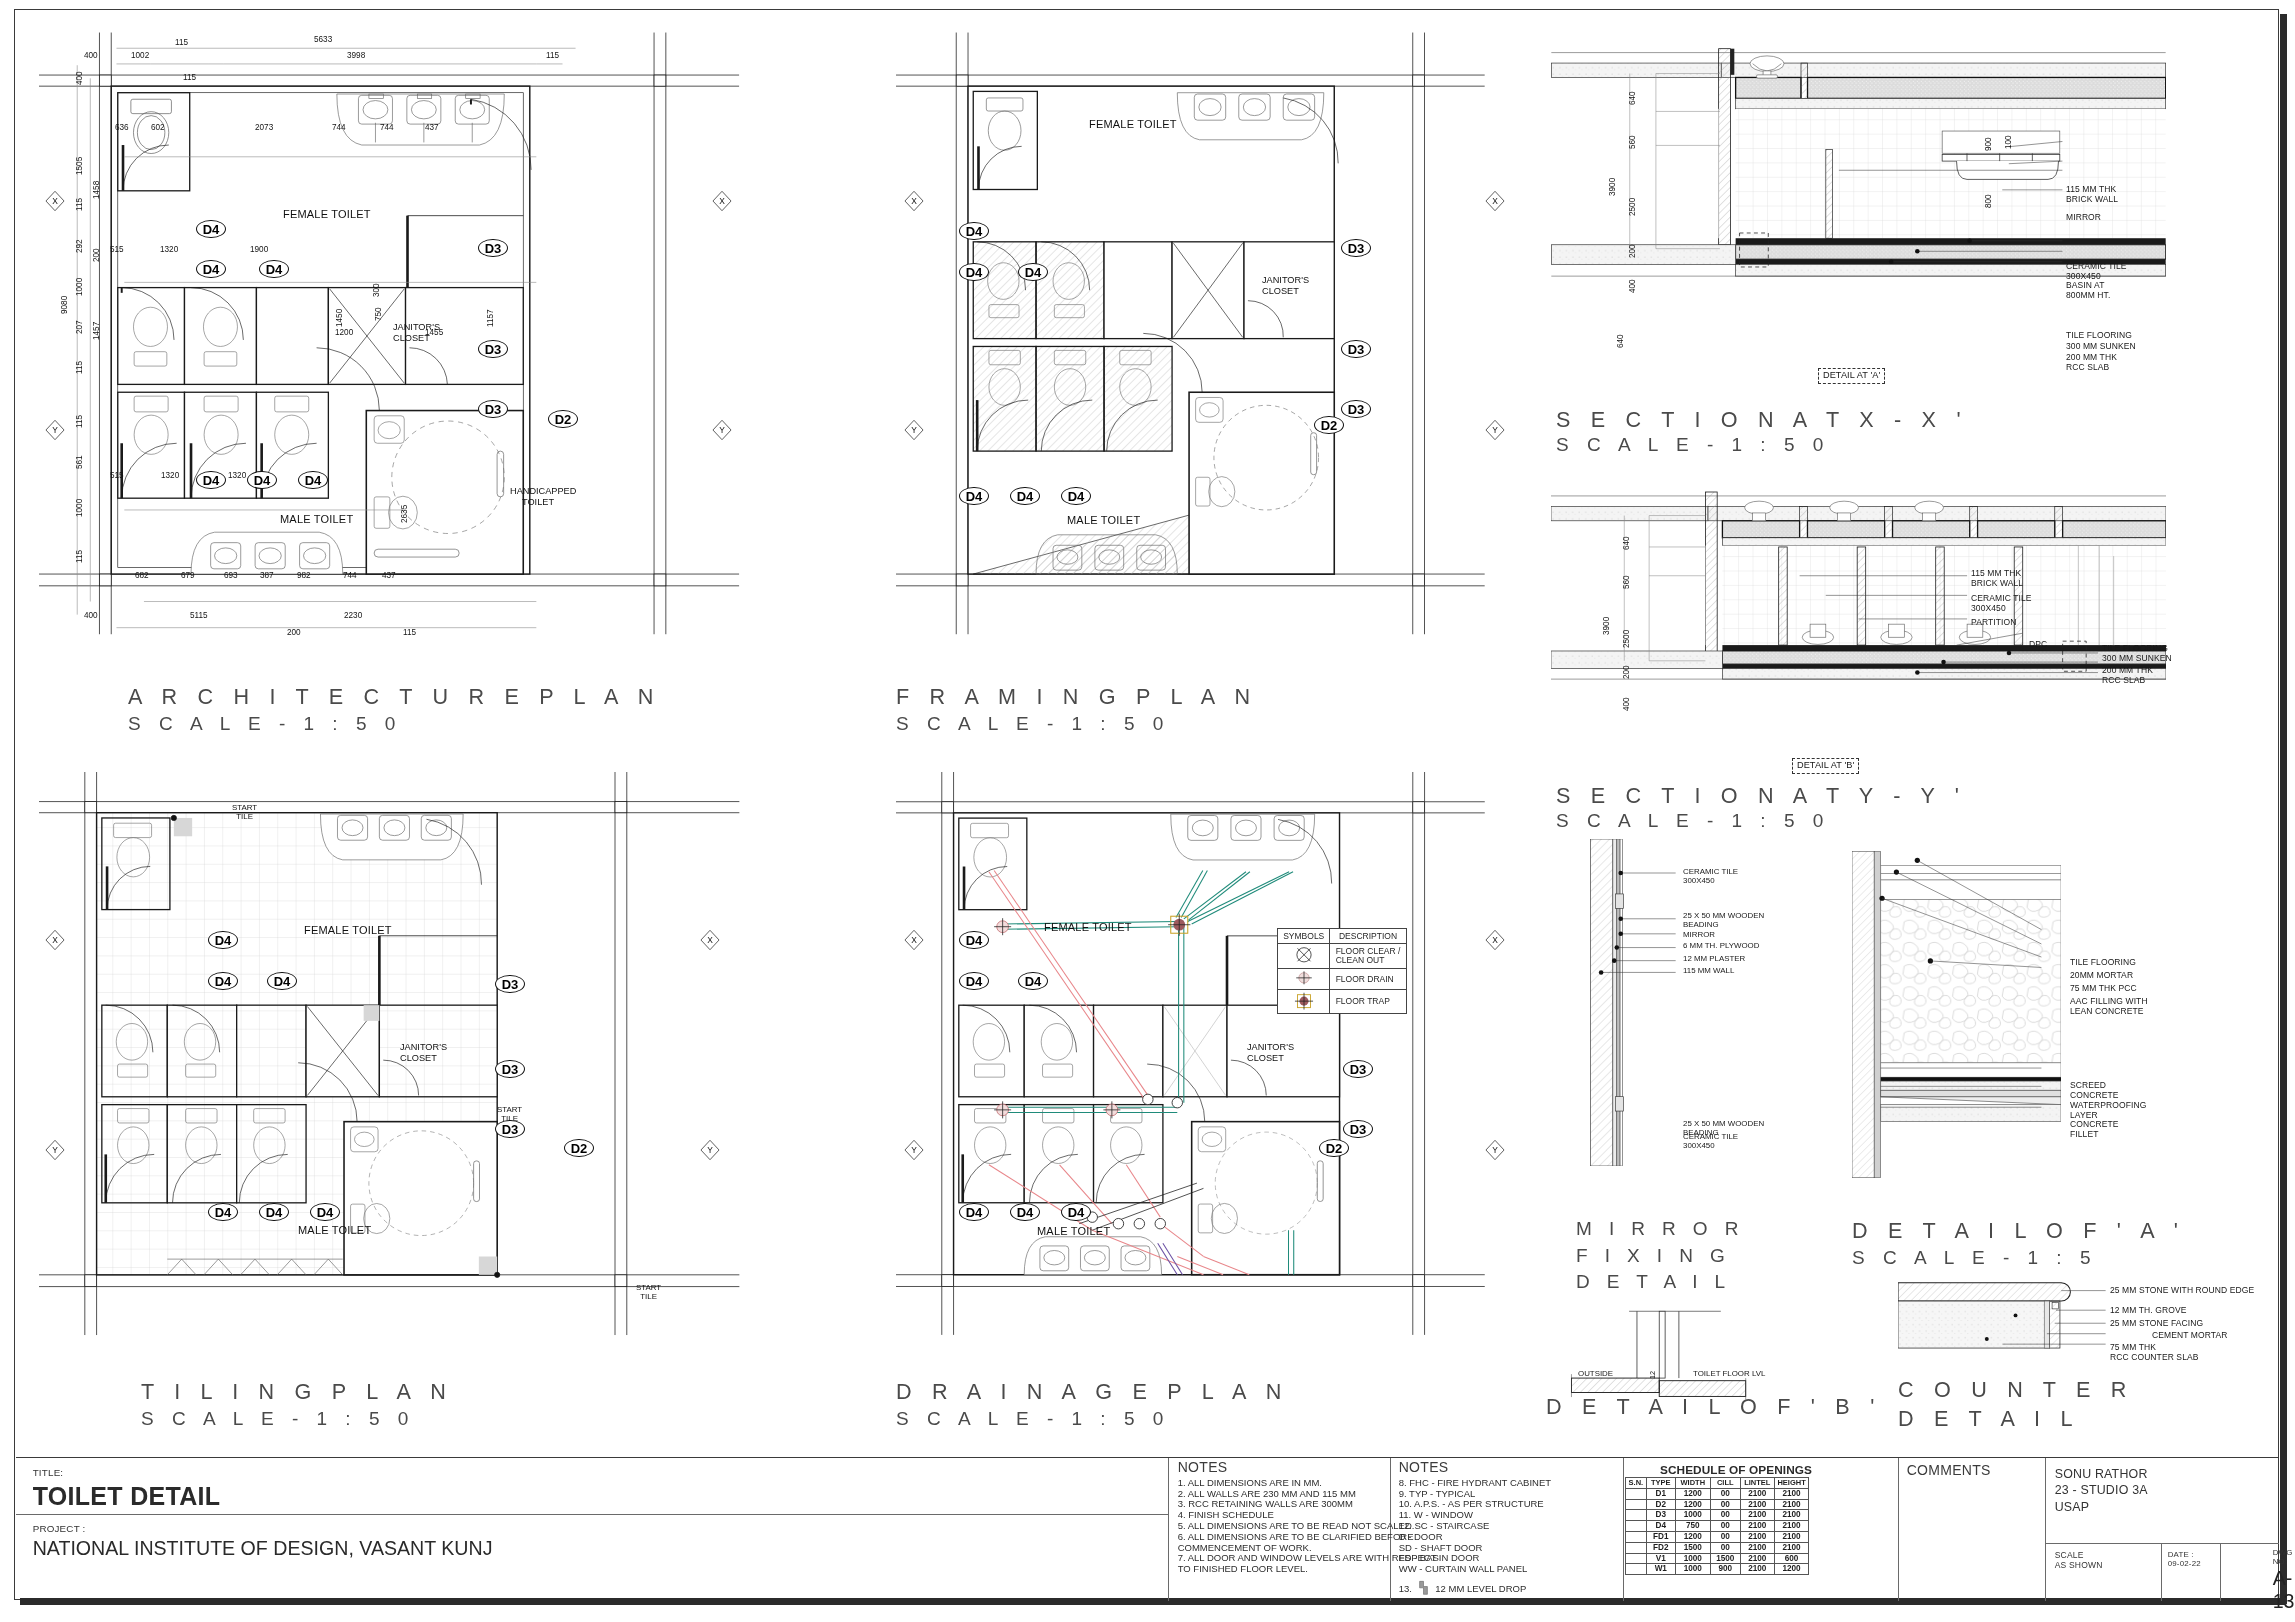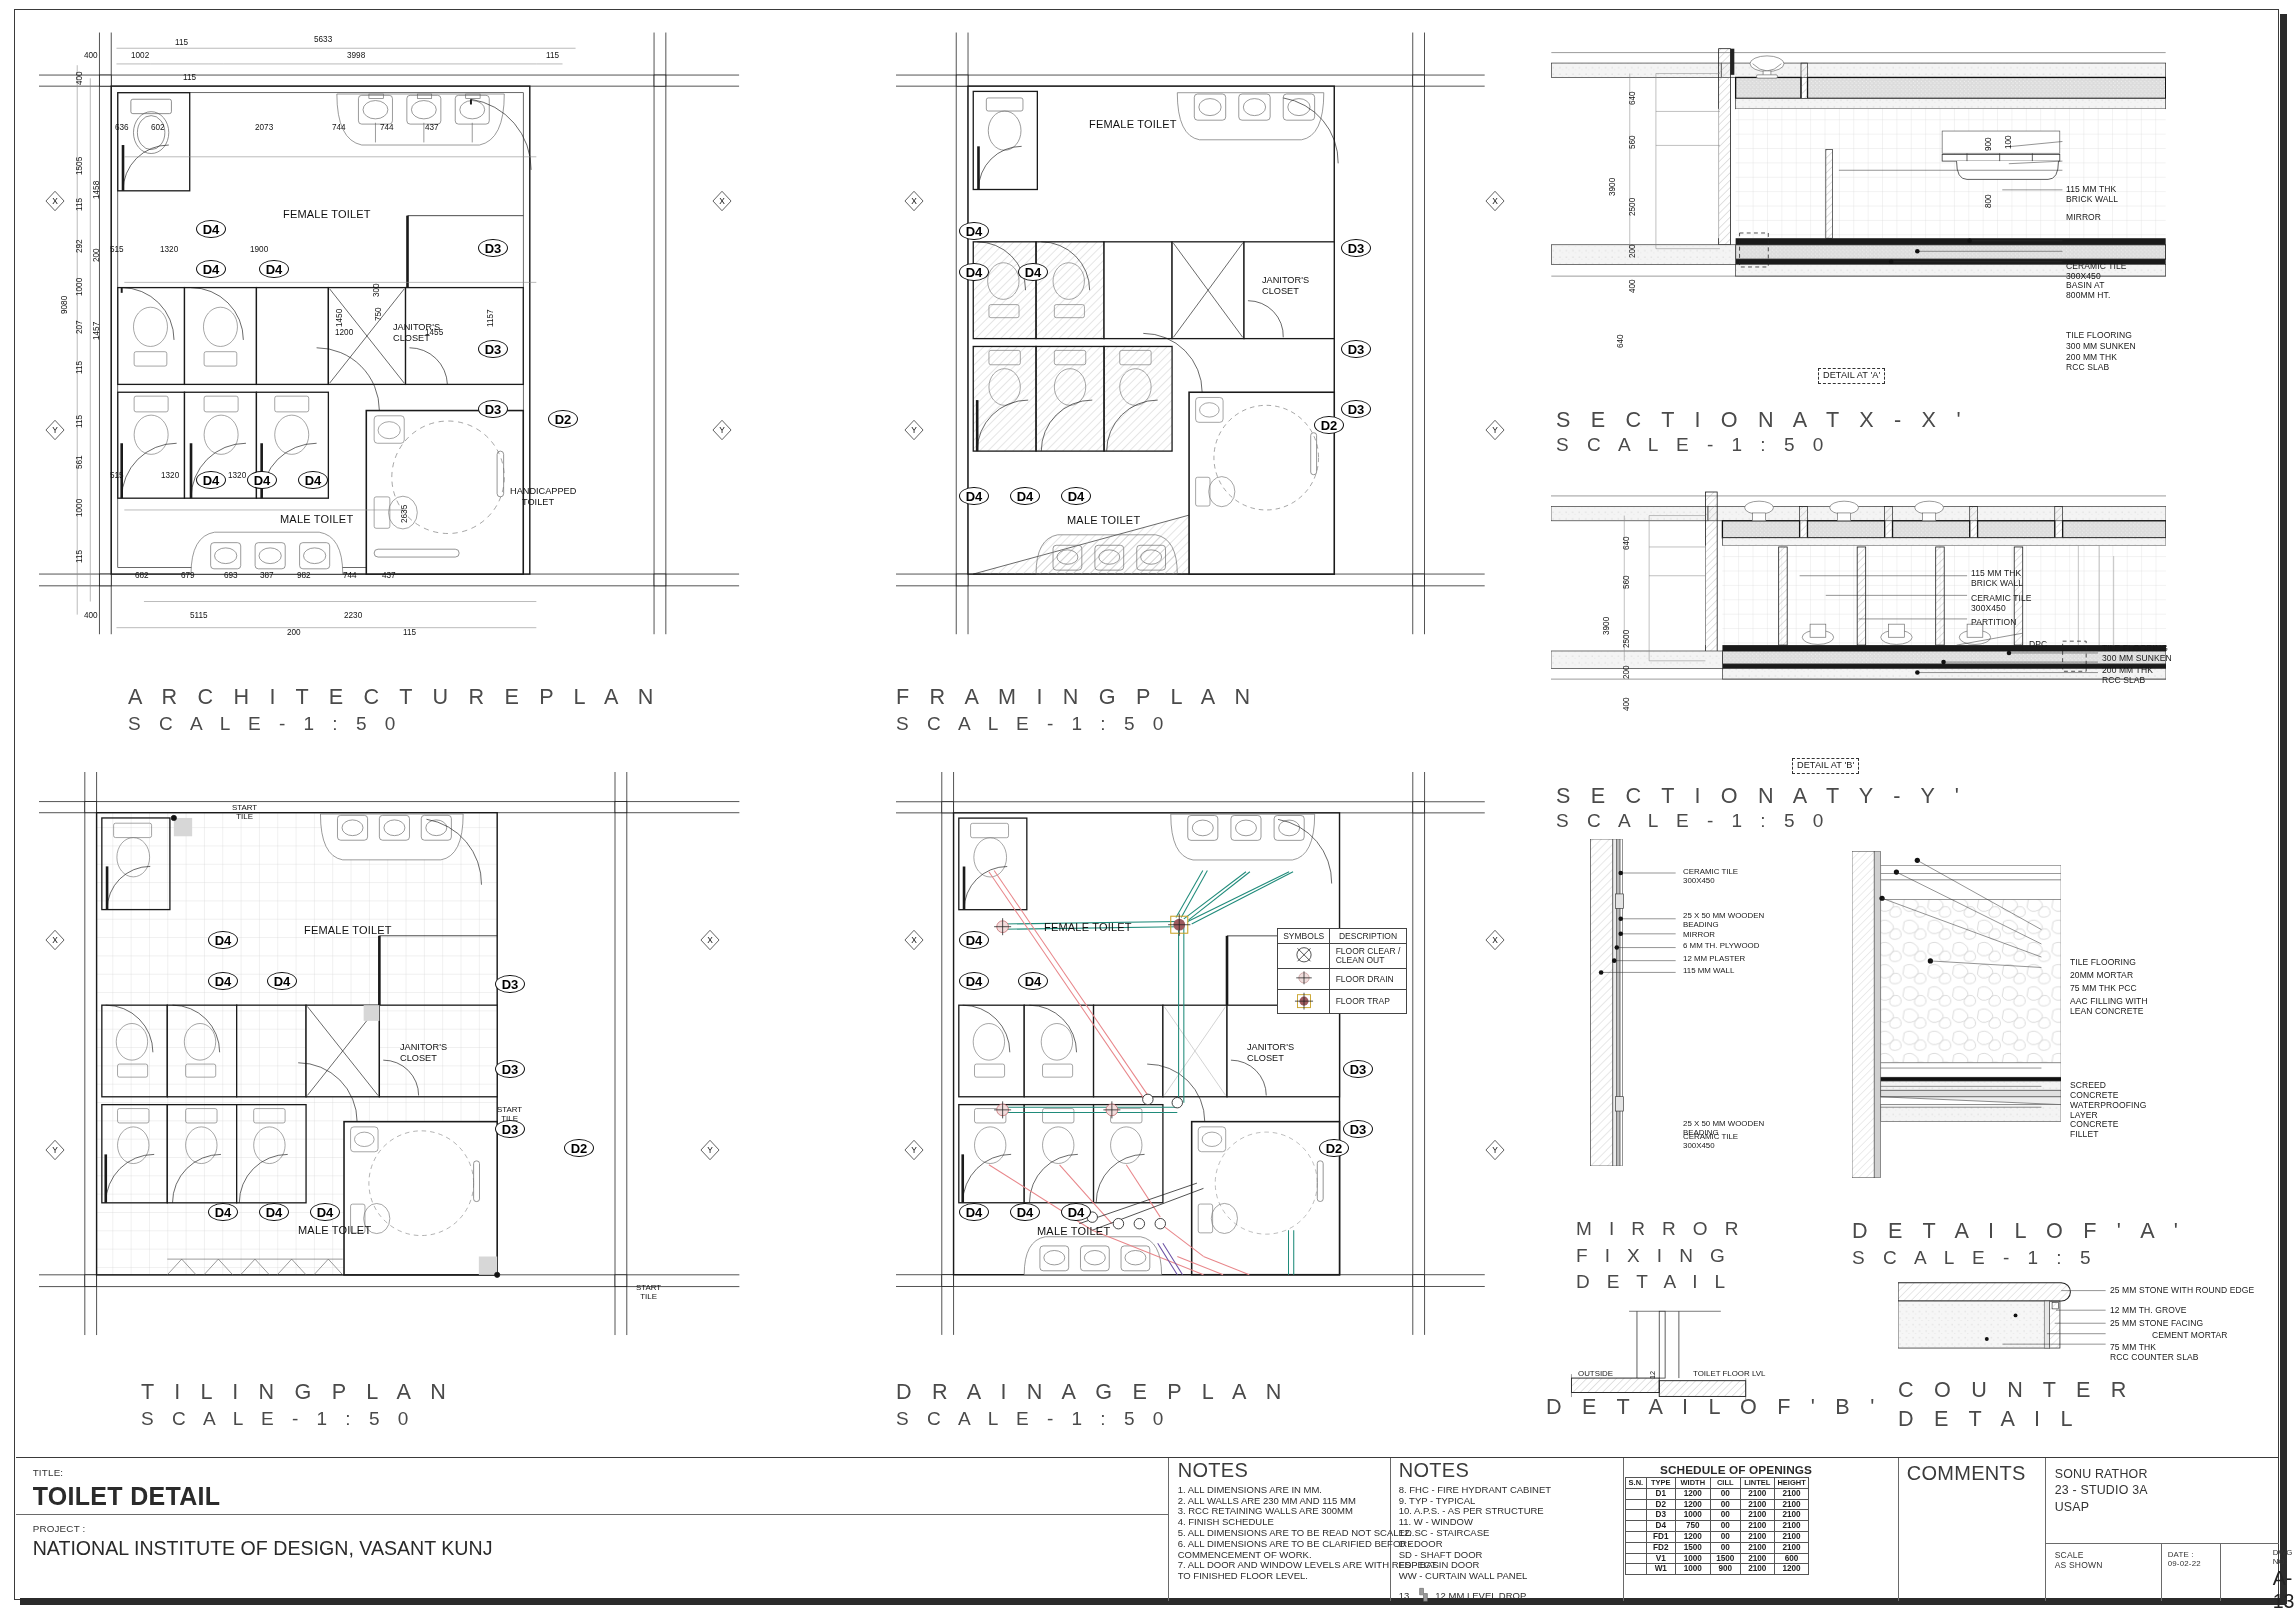--- a/index.html
+++ b/index.html
@@ -51,21 +51,21 @@
     border-top:1.3px solid #3a3a3a;
   }
   .tb-cell { position:absolute; }
   .tb-div-v { position:absolute; width:0.7px; background:#6a6a6a; }
   .tb-div-h { position:absolute; height:0.7px; background:#6a6a6a; }
   .tb-label { font-size:9.8px; color:#333; letter-spacing:0.2px; }
   .tb-big { font-size:25px; color:#2a2a2a; letter-spacing:0.3px; }
   .tb-mid { font-size:19.6px; color:#2a2a2a; }
 
   
-  .notes-head { font-size:20px; color:#3b3b3b; letter-spacing:0.3px; }
+  .notes-head { font-size:14px; color:#3b3b3b; letter-spacing:0.3px; }
   .note-line { font-size:9.5px; color:#2c2c2c; line-height:10.8px; white-space:nowrap; }
 
   
   #schedule { position:absolute; left:1625px; top:1463px; }
   #schedule .sch-title { font-size:11.8px; font-weight:bold; color:#2a2a2a; text-align:center; width:222px; letter-spacing:0.1px;}
   table.sch { border-collapse:collapse; font-size:8.2px; }
   table.sch th, table.sch td {
     border:0.7px solid #555; padding:0 2.6px; text-align:center;
     font-weight:bold; color:#1f1f1f; height:10px; line-height:9.8px;
   }

